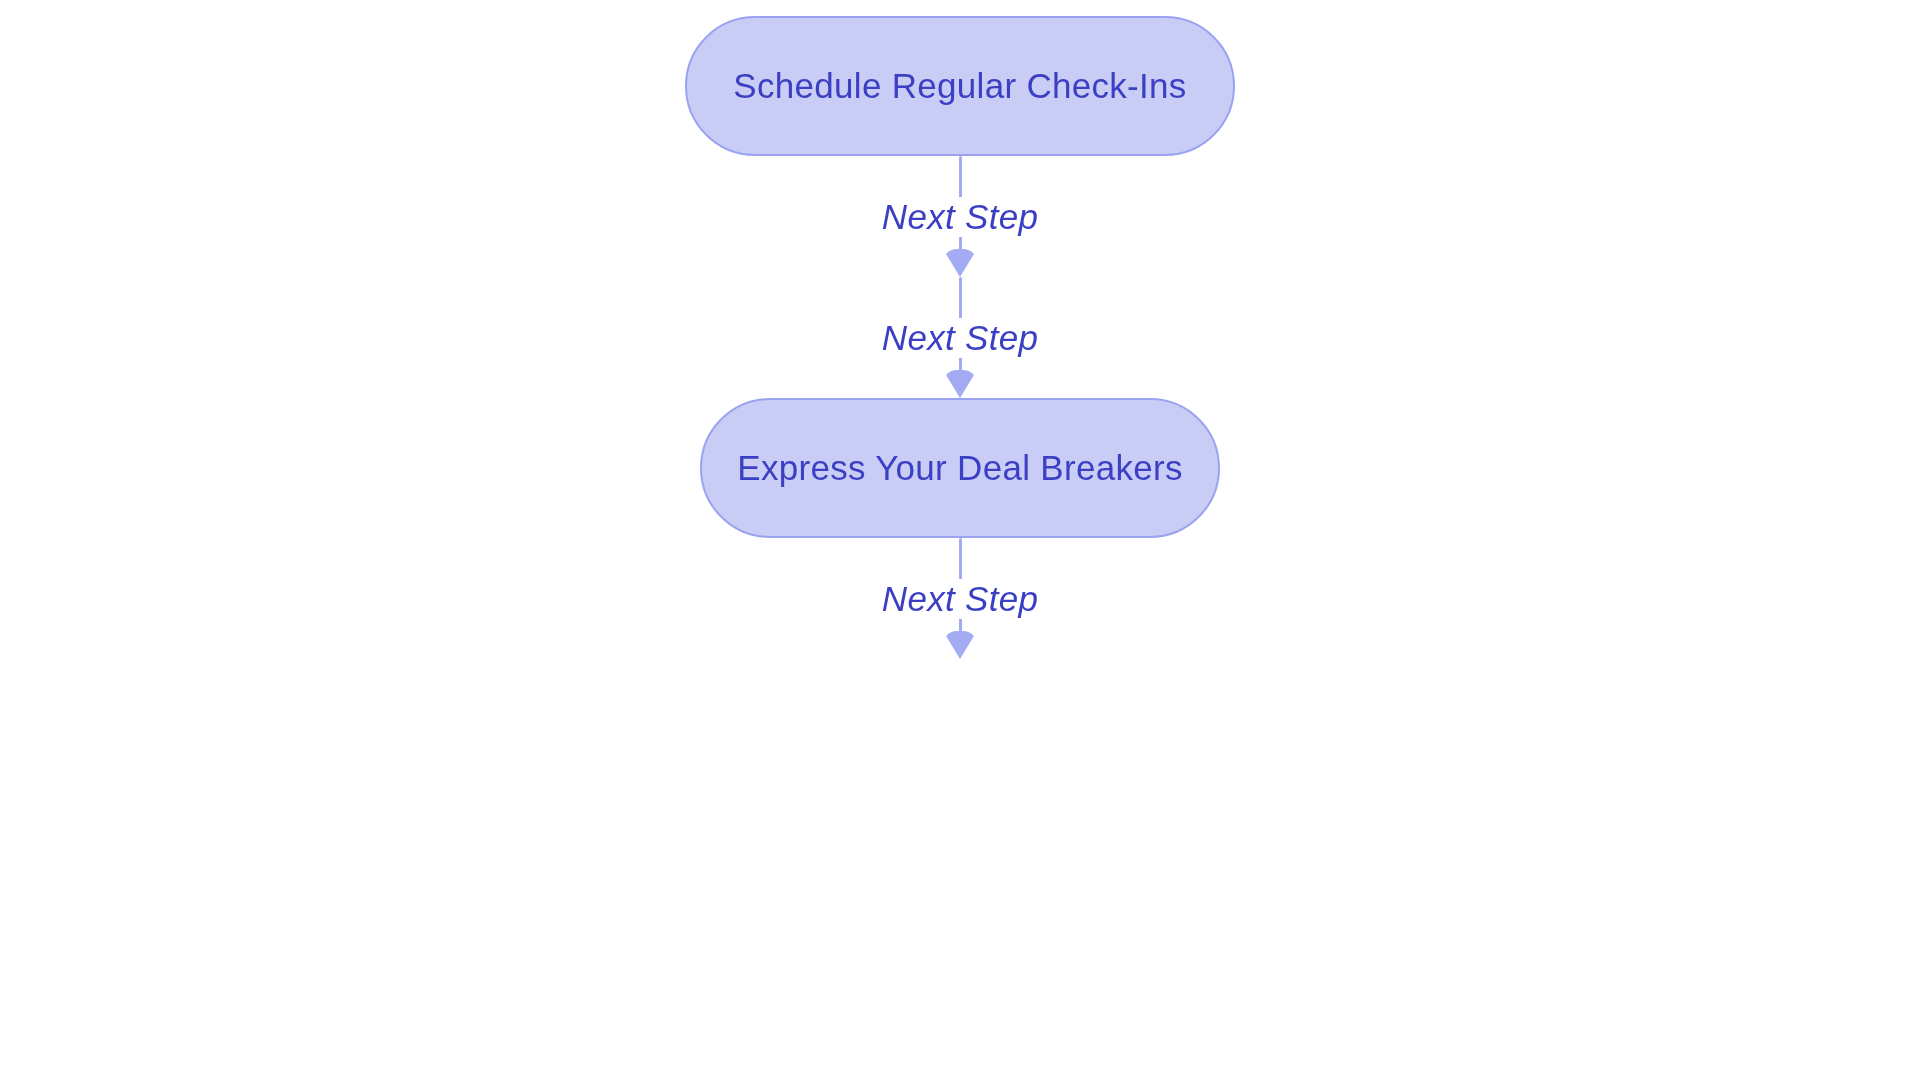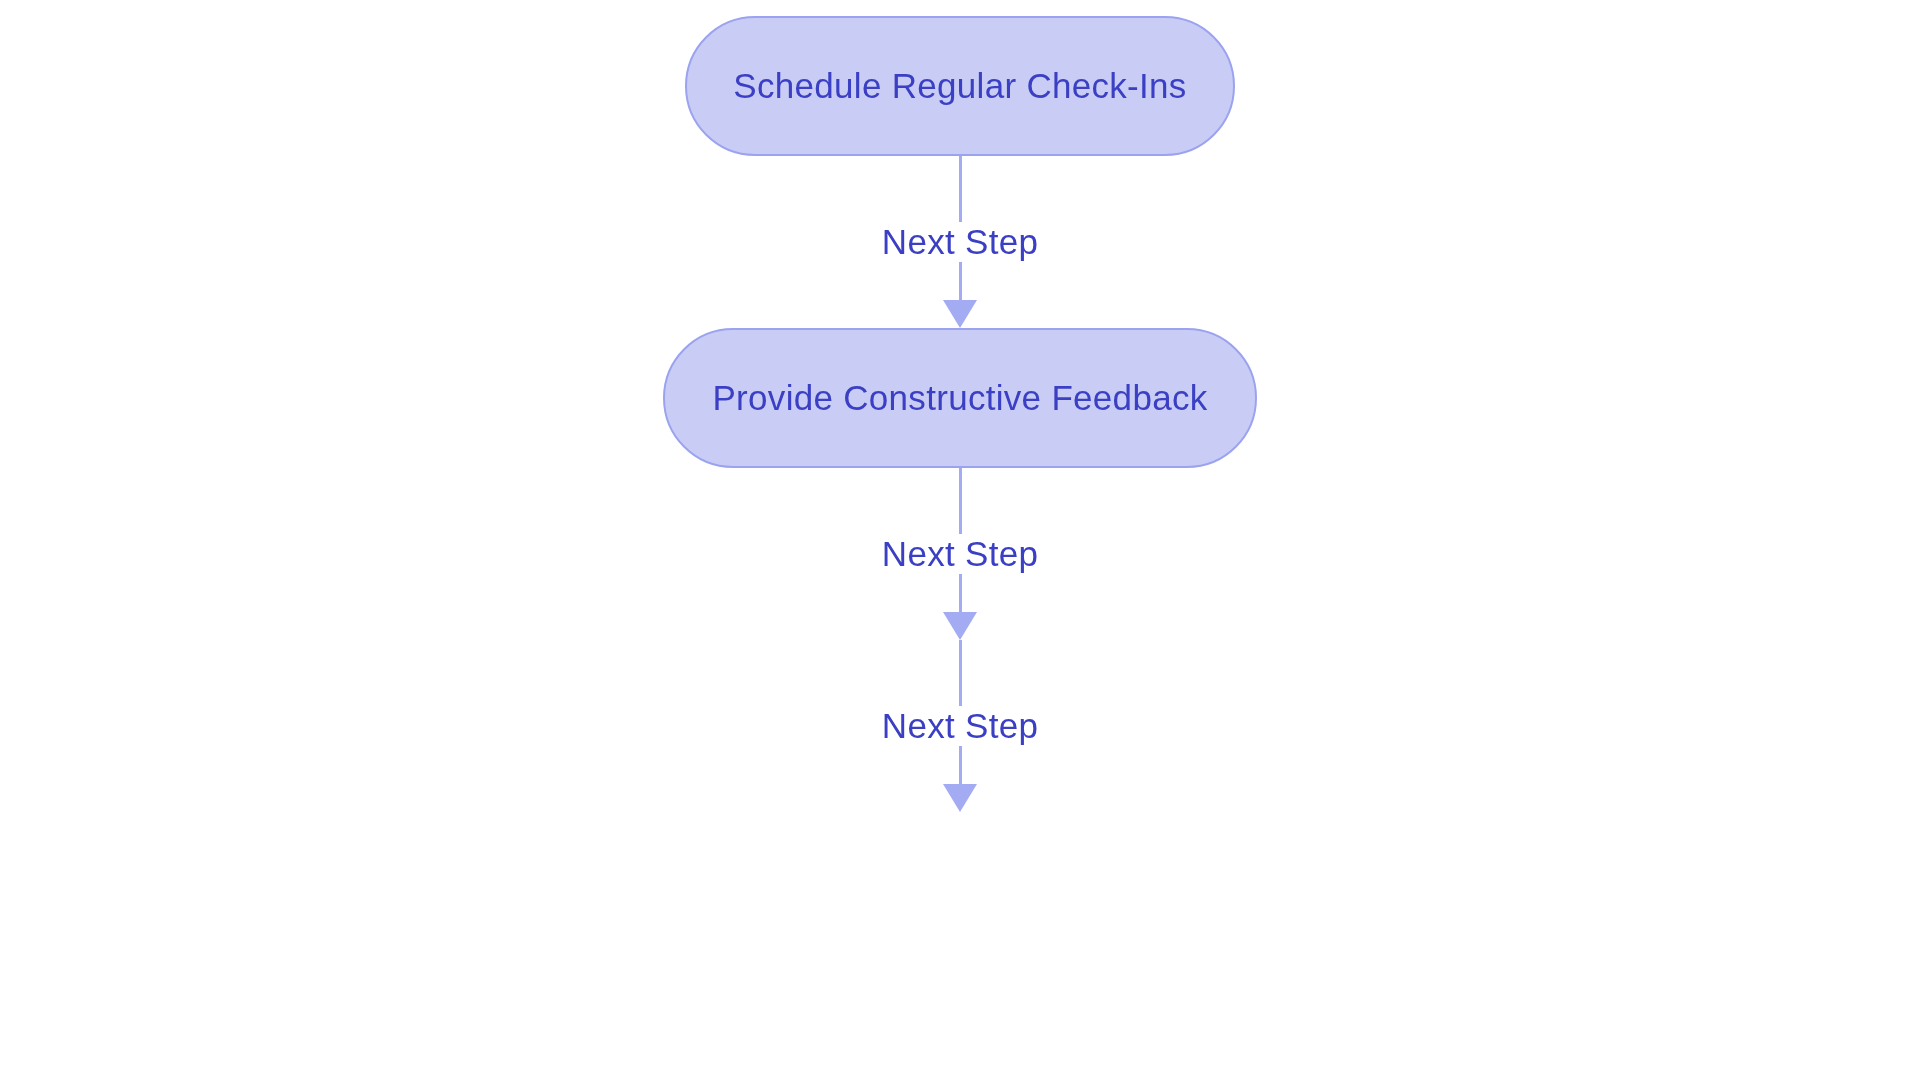--- a/index.html
+++ b/index.html
@@ -4,21 +4,21 @@
 <style>
   :root {
     --bg: #ffffff;
     --node-fill: #c9cdf5;
     --node-border: #9ba3f0;
     --node-text: #3b3fc4;
     --edge-line: #a3abf3;
     --edge-label-text: #3b3fc4;
     --edge-label-bg: #ffffff;
   }
-  * { margin: 0; padding: 0; box-sizing: border-box; }
+  * { margin: 0; padding: 0; box-sizing: border-box; border-radius: 30px; }
   html, body {
     width: 1920px; height: 1083px;
     background: var(--bg);
     font-family: "Liberation Sans", sans-serif;
     overflow: hidden;
   }
   .canvas {
     width: 100%; height: 100%;
     display: flex;
     flex-direction: column;
@@ -40,21 +40,22 @@
     white-space: nowrap;
   }
   .node.n1 { width: 550px; }
   .node.n2 { width: 594px; }
   .node.n3 { width: 520px; }
   .node.n4 { width: 385px; }
   .connector {
     flex: none;
     position: relative;
     width: 320px;
-    height: 172px;
+    height: 121px;
+    font-style: italic;
   }
   .vline {
     position: absolute;
     left: calc(50% - 1.5px);
     top: 0;
     bottom: 24px;
     width: 3px;
     background: var(--edge-line);
   }
   .arrowhead {
@@ -86,30 +87,30 @@
   <div class="node n1">
     <span>Schedule Regular Check-Ins</span>
   </div>
 
   <div class="connector">
     <div class="vline"></div>
     <div class="arrowhead"></div>
     <div class="edge-label">Next Step</div>
   </div>
 
-  <div class="node n2">
-    <span>Provide Constructive Feedback</span>
-  </div>
 
   <div class="connector">
     <div class="vline"></div>
     <div class="arrowhead"></div>
     <div class="edge-label">Next Step</div>
   </div>
 
+  <div class="node n3">
+    <span>Express Your Deal Breakers</span>
+  </div>
 
   <div class="connector">
     <div class="vline"></div>
     <div class="arrowhead"></div>
     <div class="edge-label">Next Step</div>
   </div>
 
 
 </div>
 

